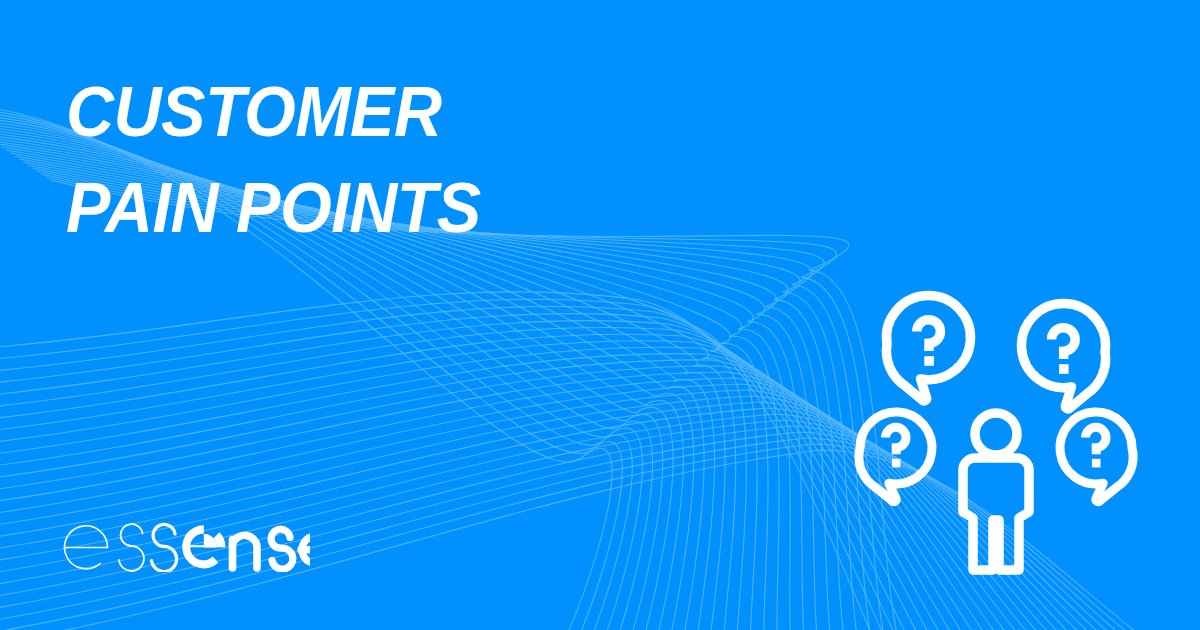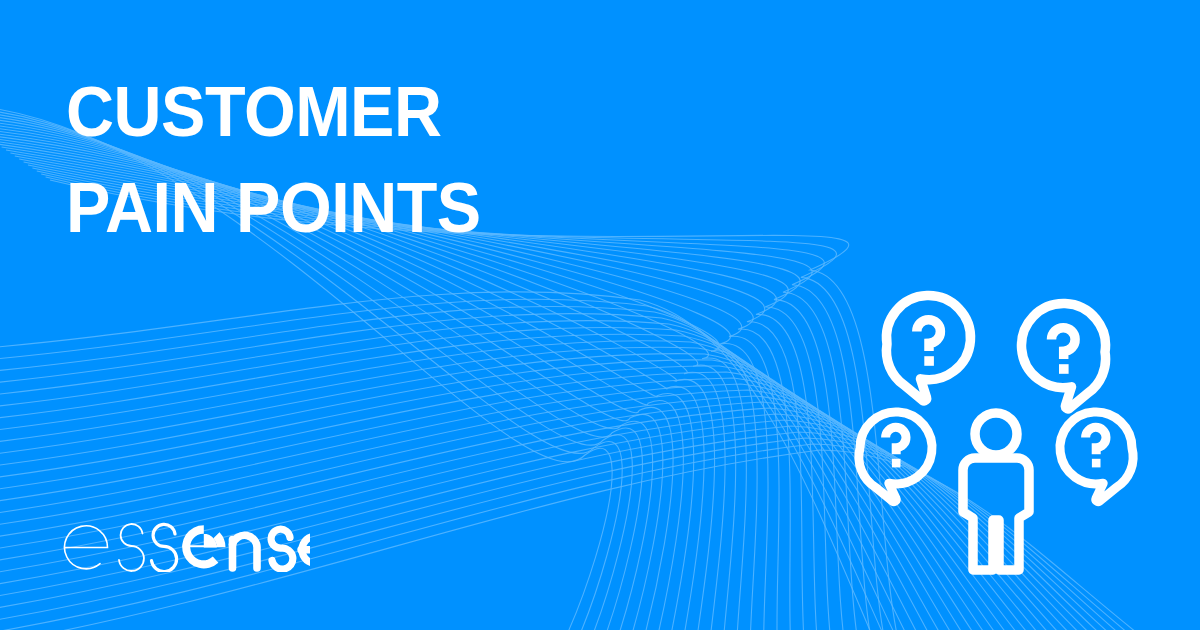--- a/index.html
+++ b/index.html
@@ -27,20 +27,21 @@
     height: 630px;
     pointer-events: none;
   }
 
   
   .headline {
     position: absolute;
     left: 66px;
     top: 64px;
     z-index: 5;
+    font-style: italic;
   }
 
   .headline-line {
     display: block;
     color: #ffffff;
     font-family: "Liberation Sans", sans-serif;
     font-weight: 700;
     font-size: 70px;
     line-height: 96px;
     letter-spacing: -0.5px;

